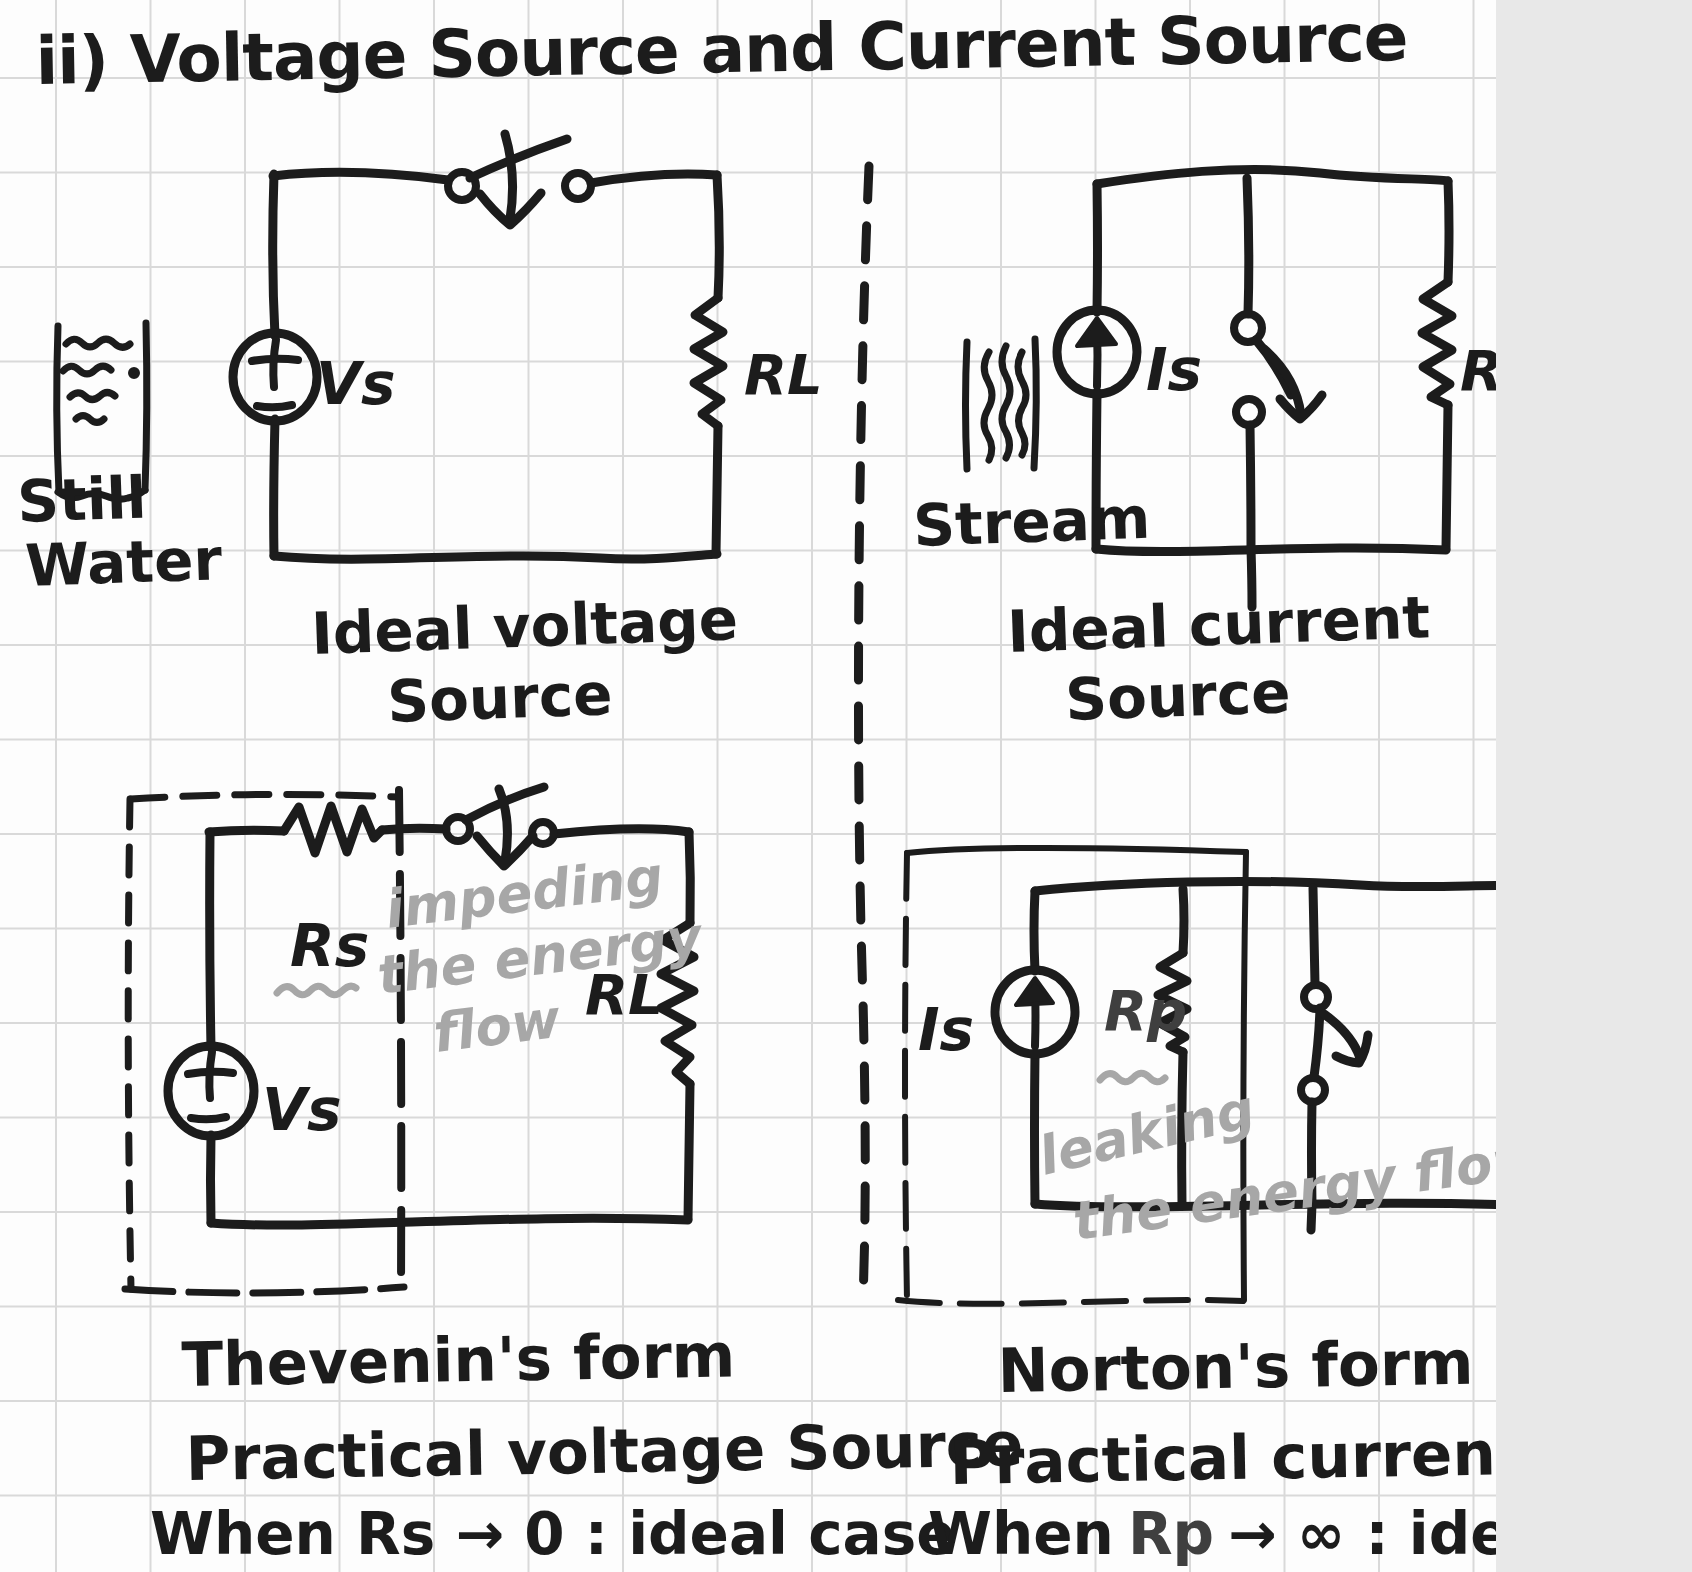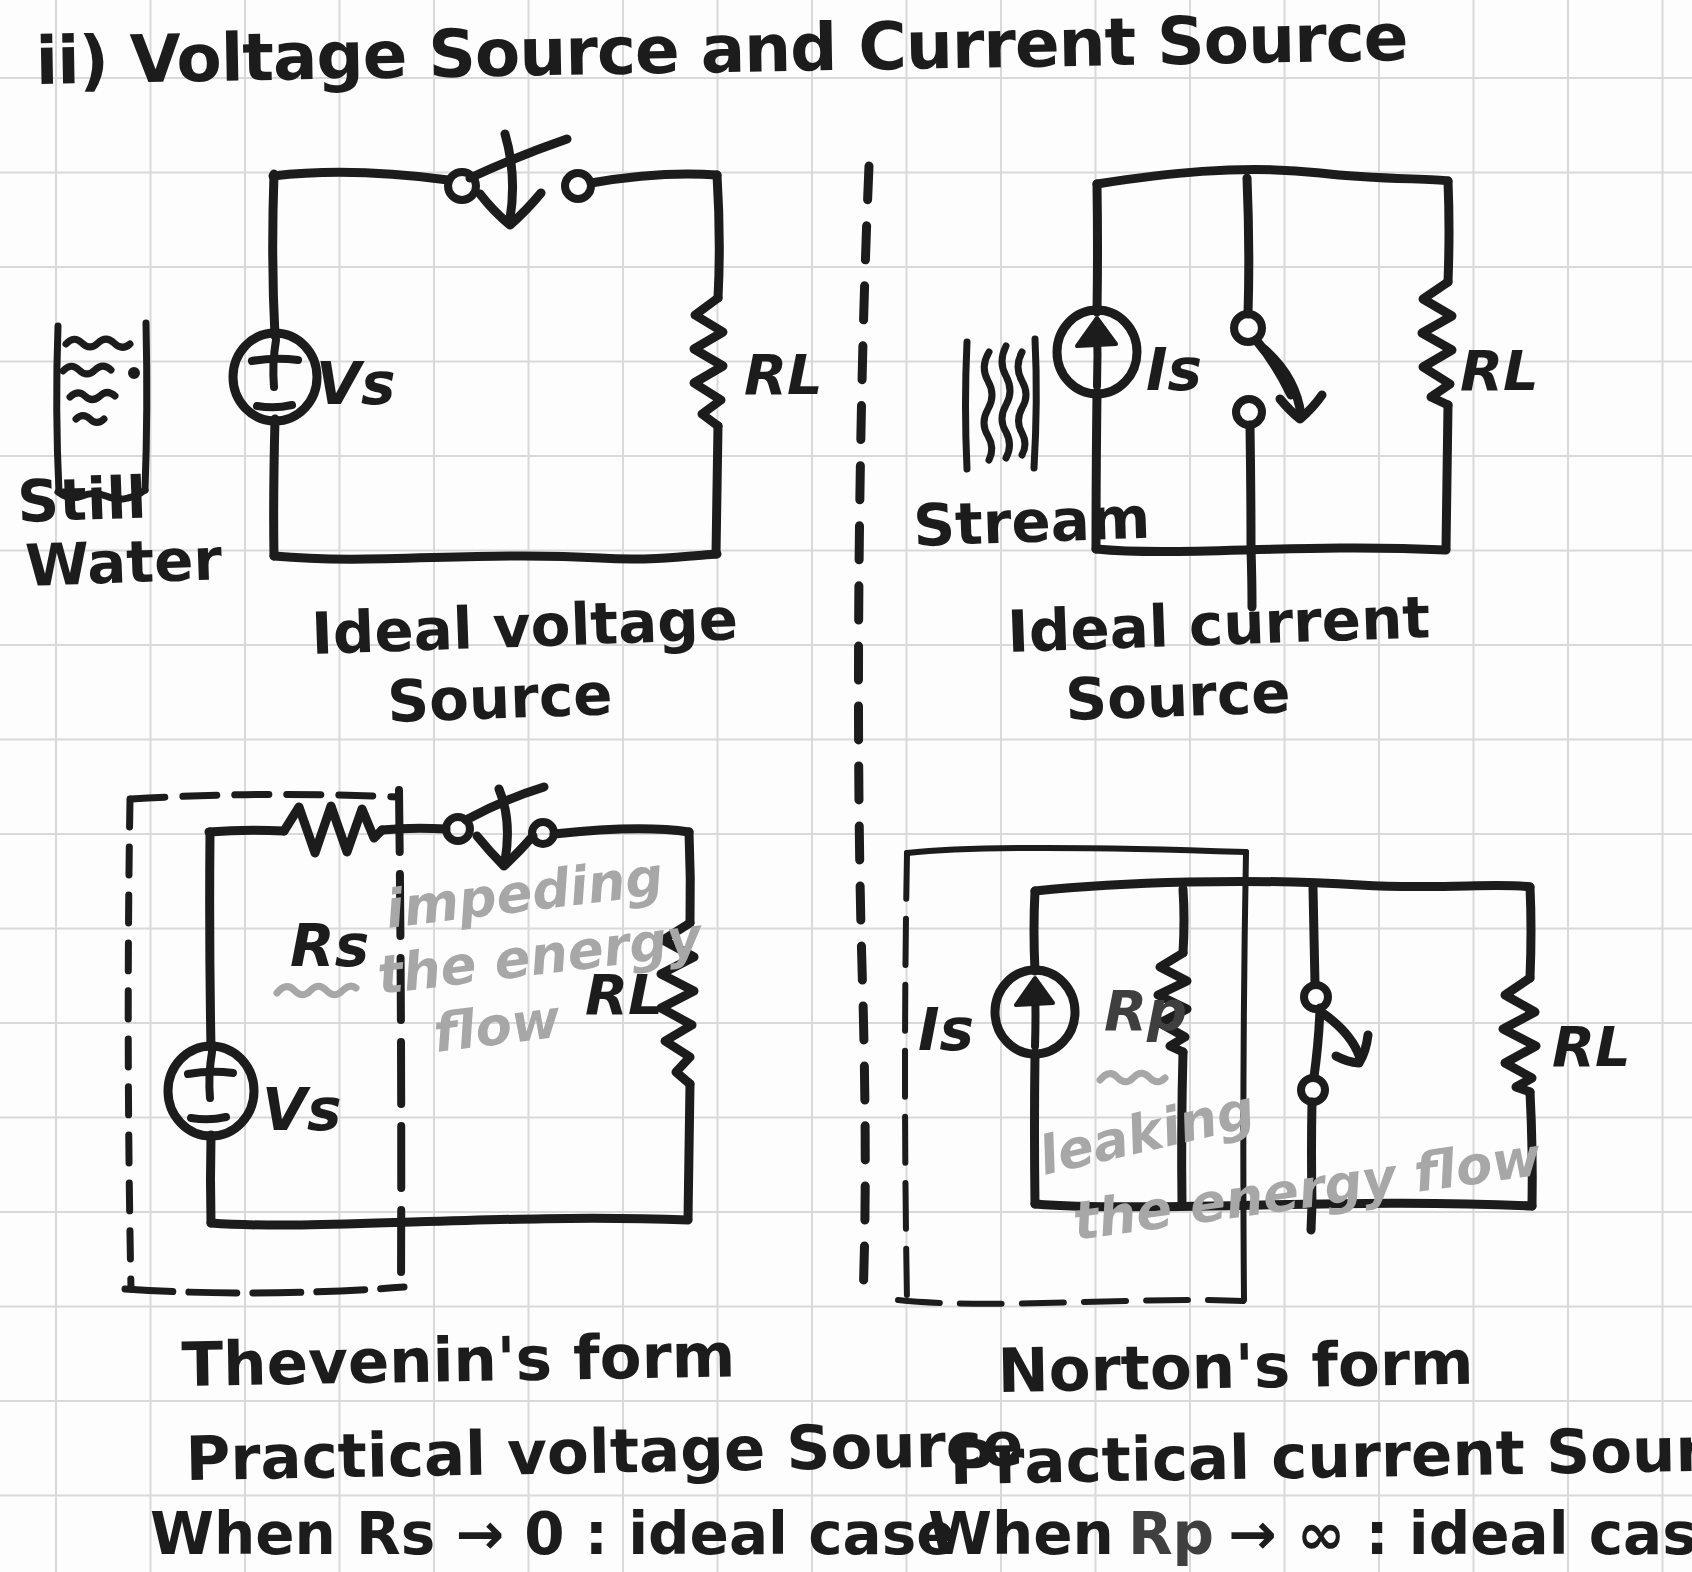--- a/index.html
+++ b/index.html
@@ -1,21 +1,21 @@
 <!DOCTYPE html>
 <html style="--ink: #1c1c1c; --gray: #a7a7a7; --mid: #3f3f3f; --grid: #d9d9d9; --paper: #fdfdfd;"><head>
 <meta charset="utf-8">
 <style>
   :root{
     --ink:#1c1c1c; --gray:#a7a7a7; --mid:#3f3f3f; --grid:#d9d9d9; --paper:#fdfdfd;
   }
   html,body{margin:0;padding:0;}
   body{background:#e8e8e8;}
   .page{
-    position:relative; width:1692px; height:1572px; overflow:hidden;
+    position:relative; width:1496px; height:1572px; overflow:hidden;
     background-color:var(--paper);
     background-image:
       linear-gradient(var(--grid) 2px, transparent 2px),
       linear-gradient(90deg, var(--grid) 2px, transparent 2px);
     background-size:94.5px 94.5px;
     background-position:55px 77px;
   }
   svg{position:absolute;left:0;top:0;}
   .wire{fill:none;stroke:var(--ink);stroke-width:9;stroke-linecap:round;stroke-linejoin:round;}
   .wire-med{fill:none;stroke:var(--ink);stroke-width:8;stroke-linecap:round;stroke-linejoin:round;}

